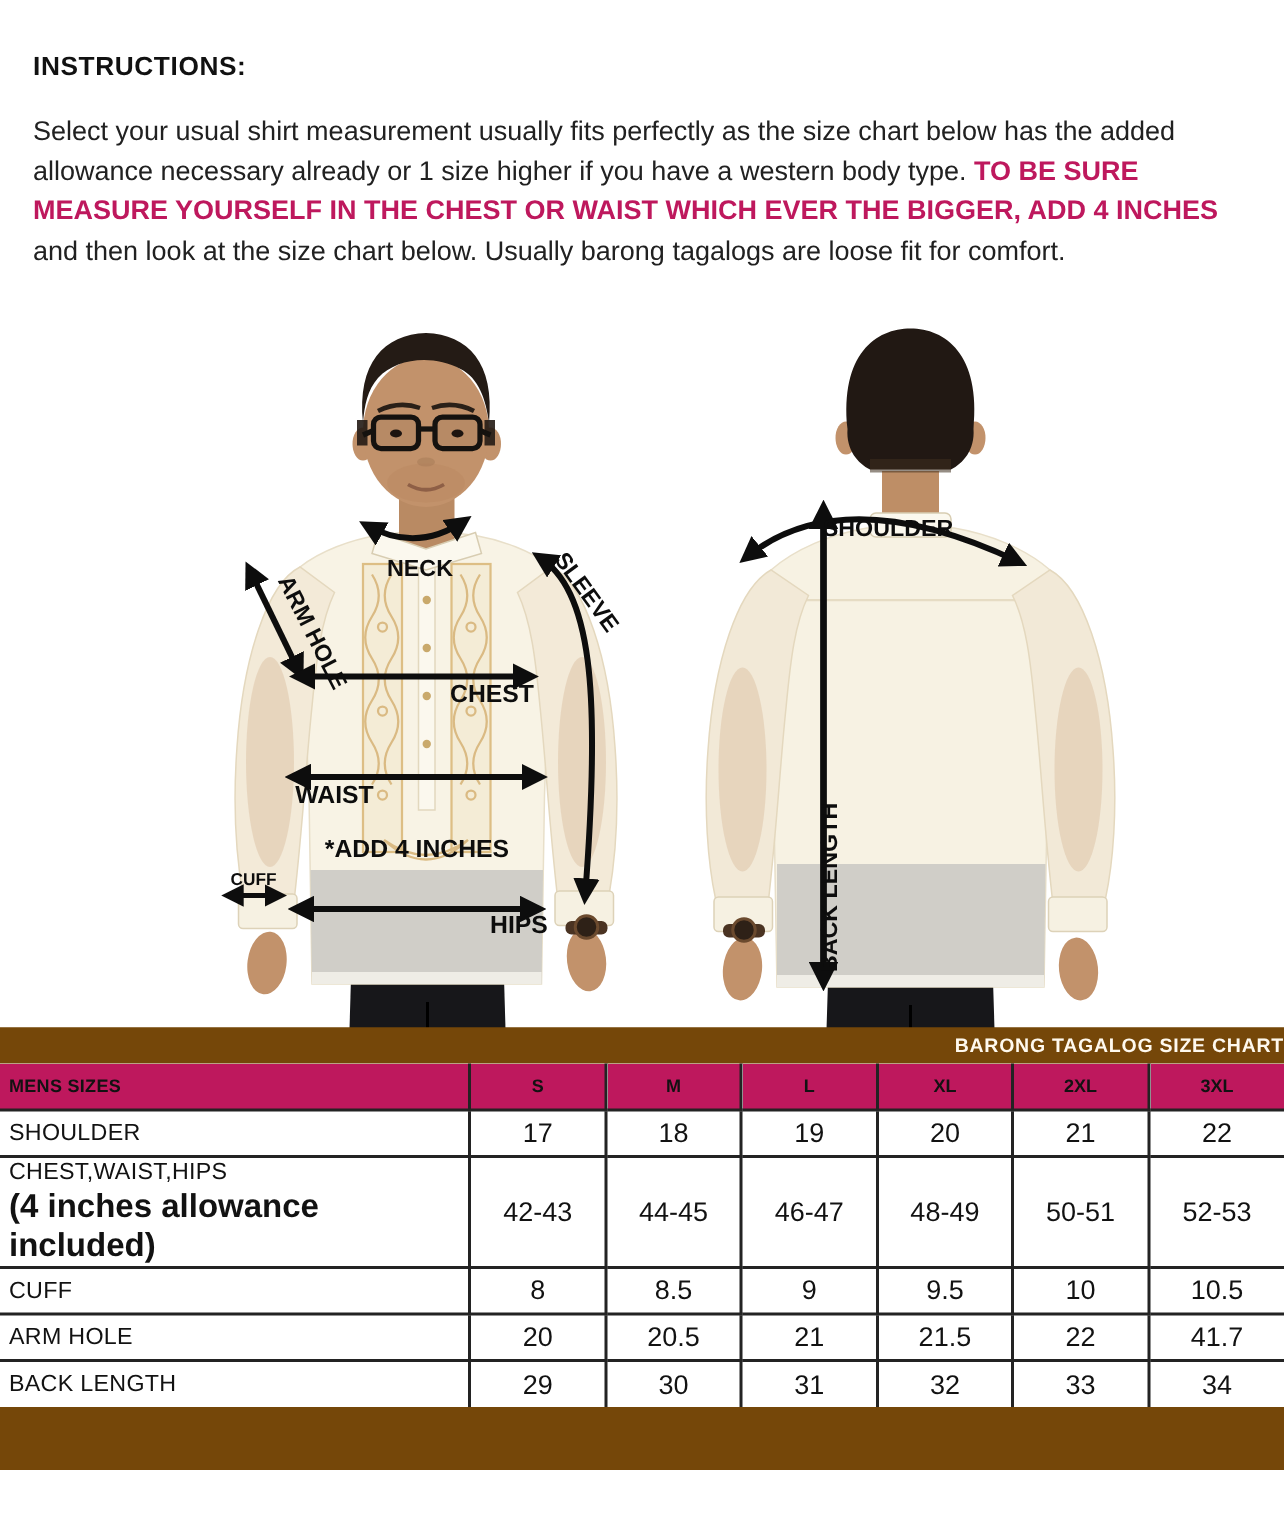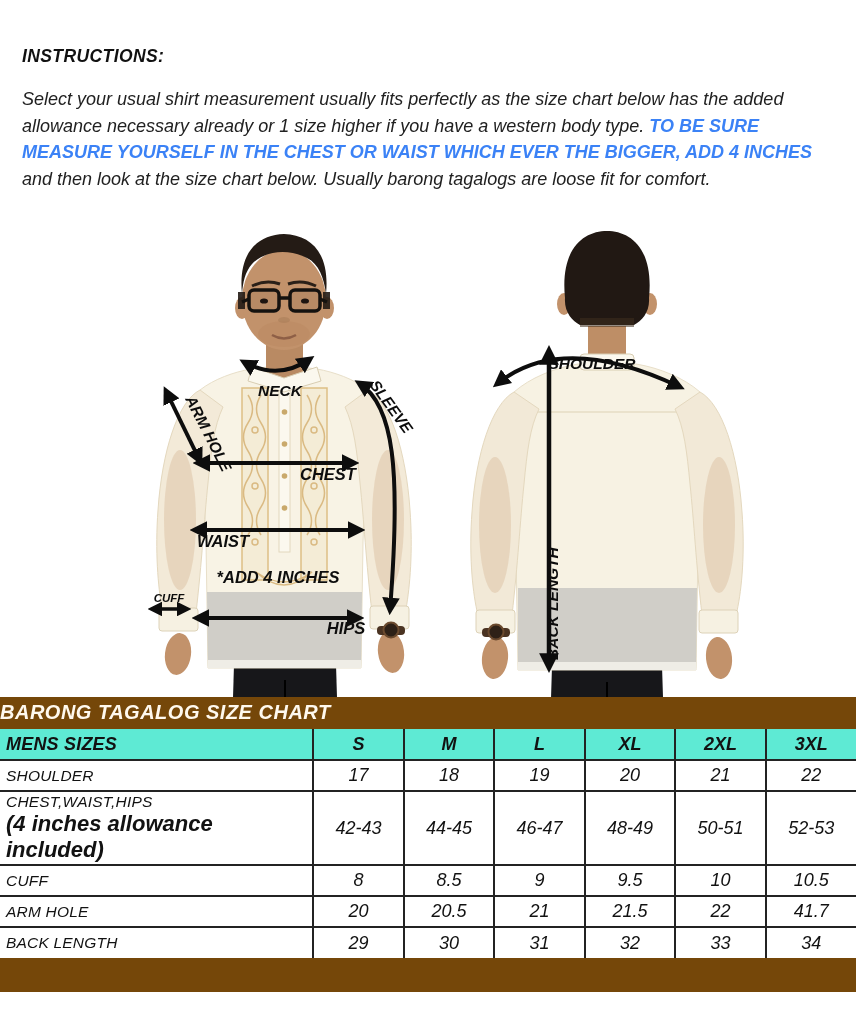--- a/index.html
+++ b/index.html
@@ -1,43 +1,43 @@
 <!DOCTYPE html>
 <html><head>
 <meta charset="utf-8">
 <style>
   * { box-sizing: border-box; }
   html,body { margin:0; padding:0; background:#ffffff; }
   .page {
     position:relative; width:856px; height:976px; background:#ffffff;
-    font-family:"Liberation Sans", sans-serif; overflow:hidden; margin:16px auto;font-style:italic;
+    font-family:"Liberation Sans", sans-serif; overflow:hidden; margin:4px auto;
   }
 
   
   .instructions { position:absolute; top:30px; left:22px; right:28px; color:#151515; }
   .instructions-heading { margin:0 0 19px 0; font-size:17.5px; font-weight:700; letter-spacing:.4px; color:#111; }
   .instructions-body { margin:0; font-size:18px; line-height:26.5px; color:#212121; }
-  .instructions-body strong { font-weight:700; color:#3b82f6; }
+  .instructions-body strong { font-weight:700; color:#be185d; }
 
   
   .figures { position:absolute; top:204px; left:0; width:856px; height:478px; }
   .fig { position:absolute; top:0; }
   .fig-front { left:138px; }
   .fig-back  { left:452px; }
   .meas-label { font-family:"Liberation Sans", sans-serif; font-weight:700; fill:#0d0d0d; }
 
   
   .size-chart { position:absolute; left:0; right:0; top:681px; bottom:0; background:#754709; }
   .chart-title {
-    background:#754709; color:#FFF9EE; text-align:left;
-    font-size:20px; font-weight:600; letter-spacing:.5px; padding:4px 0 5px 0;
+    background:#754709; color:#FFF9EE; text-align:right;
+    font-size:13px; font-weight:600; letter-spacing:.5px; padding:4px 0 5px 0;
   }
   table.size-table { width:100%; border-collapse:collapse; border-style:hidden; table-layout:fixed; background:#ffffff; }
   .size-table td { border:2px solid #232323; color:#121212; overflow:hidden; }
-  .size-table tr.hdr td { background:#5eead4; font-weight:700; font-size:18px; height:30px; }
+  .size-table tr.hdr td { background:#be185d; font-weight:700; font-size:12px; height:30px; }
   .size-table td.lblcell { text-align:left; padding:1px 4px 1px 6px; font-size:15.5px; letter-spacing:.2px; }
   .size-table td.val { text-align:center; font-size:18px; }
   .size-table tr { height:31px; }
   .size-table tr.tall { height:50px;border-radius:11px; }
   .lbl2 { font-weight:700; font-size:22px; letter-spacing:0; }
   .chart-footer { height:18px; background:#754709; }
 </style>
 </head>
 <body>
 

